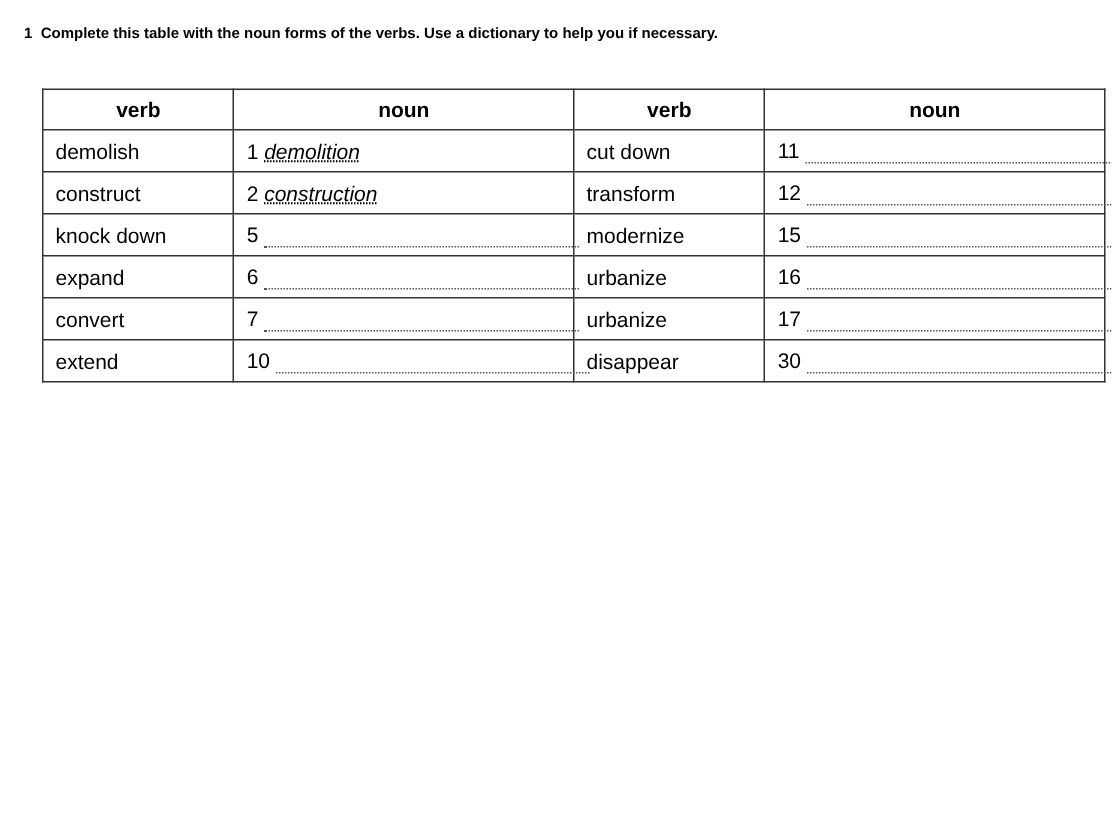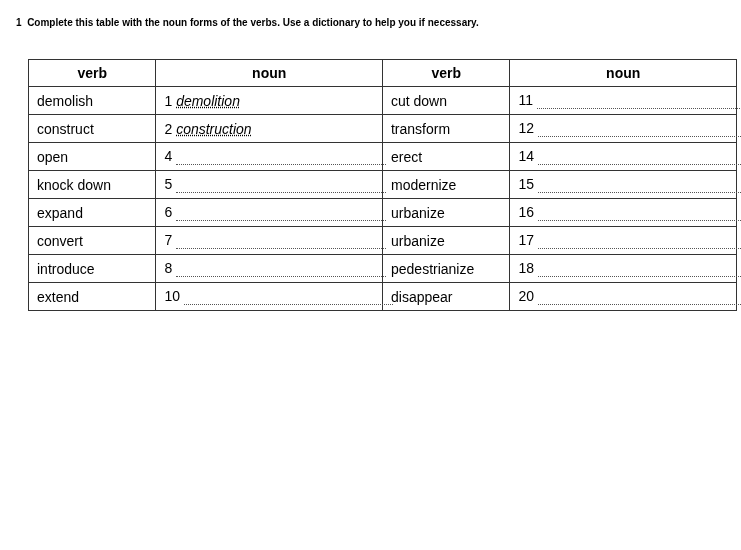--- a/index.html
+++ b/index.html
@@ -82,49 +82,37 @@
         <td>cut down</td>
         <td class="cell-answer"><span>11</span> <span class="dotted-line">&nbsp;</span></td>
       </tr>
       <tr>
         <td>construct</td>
         <td class="cell-answer"><span>2 </span><span class="answer">construction</span></td>
         <td>transform</td>
         <td class="cell-answer"><span>12</span> <span class="dotted-line">&nbsp;</span></td>
       </tr>
       <tr>
-        <td>open</td>
-        <td class="cell-answer"><span>4</span> <span class="dotted-line">&nbsp;</span></td>
-        <td>erect</td>
-        <td class="cell-answer"><span>14</span> <span class="dotted-line">&nbsp;</span></td>
-      </tr>
-      <tr>
         <td>knock down</td>
         <td class="cell-answer"><span>5</span> <span class="dotted-line">&nbsp;</span></td>
         <td>modernize</td>
         <td class="cell-answer"><span>15</span> <span class="dotted-line">&nbsp;</span></td>
       </tr>
       <tr>
         <td>expand</td>
         <td class="cell-answer"><span>6</span> <span class="dotted-line">&nbsp;</span></td>
         <td>urbanize</td>
         <td class="cell-answer"><span>16</span> <span class="dotted-line">&nbsp;</span></td>
       </tr>
       <tr>
         <td>convert</td>
         <td class="cell-answer"><span>7</span> <span class="dotted-line">&nbsp;</span></td>
         <td>urbanize</td>
         <td class="cell-answer"><span>17</span> <span class="dotted-line">&nbsp;</span></td>
       </tr>
       <tr>
-        <td>introduce</td>
-        <td class="cell-answer"><span>8</span> <span class="dotted-line">&nbsp;</span></td>
-        <td>pedestrianize</td>
-        <td class="cell-answer"><span>18</span> <span class="dotted-line">&nbsp;</span></td>
-      </tr>
-      <tr>
         <td>extend</td>
         <td class="cell-answer"><span>10</span> <span class="dotted-line">&nbsp;</span></td>
         <td>disappear</td>
-        <td class="cell-answer"><span>20</span> <span class="dotted-line">&nbsp;</span></td>
+        <td class="cell-answer"><span>30</span> <span class="dotted-line">&nbsp;</span></td>
       </tr>
     </tbody>
 </table>
 
 </body></html>

